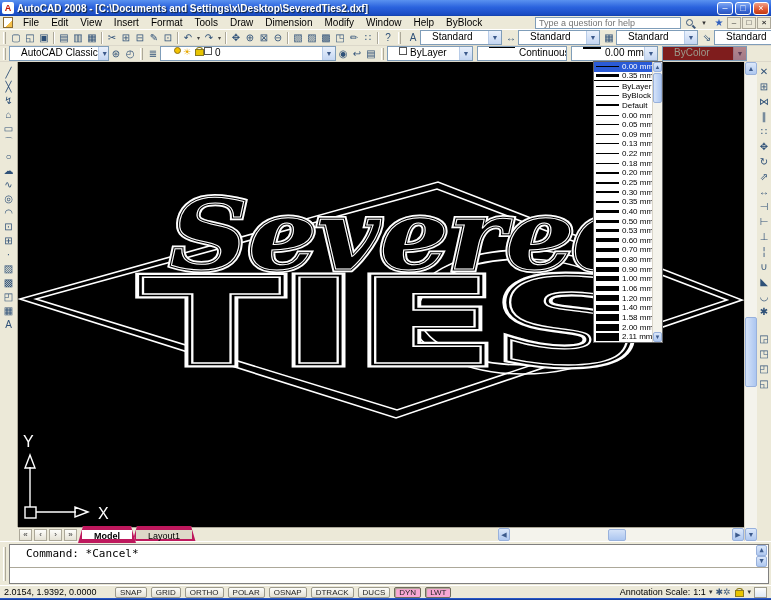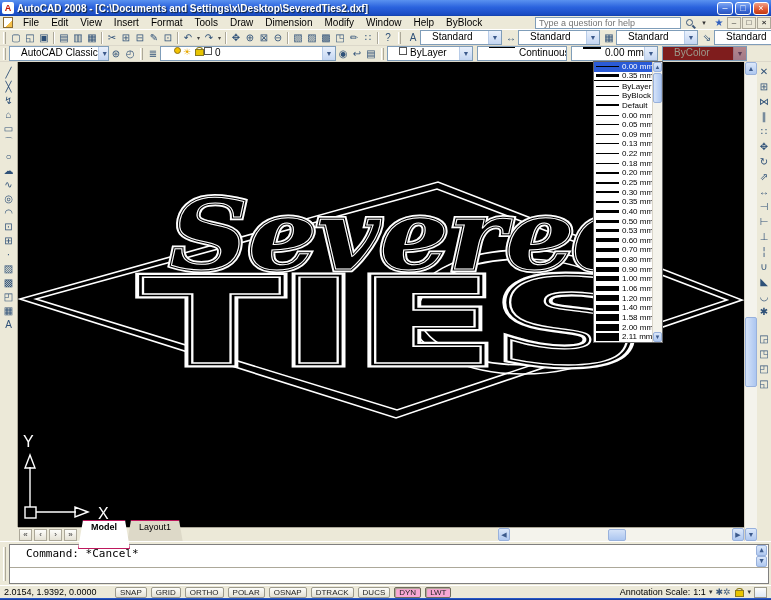--- a/index.html
+++ b/index.html
@@ -77,21 +77,21 @@
 
   .right-col{position:absolute;left:757px;top:62px;width:14px;height:479px;background:#ECE9D8;display:flex;
     flex-direction:column;align-items:center;padding-top:2px}
   .right-col .vtbtn{width:14px;height:15px}
   .tb-gap{height:12px;flex:none}
 
   
   .tabs-row{position:absolute;left:18px;top:527px;width:726px;height:14px;background:#ECE9D8;display:flex;align-items:center;border-top:1px solid #ACA899}
   .tab-nav{width:13px;height:12px;margin:0 1px;border:1px solid #ACA899;background:linear-gradient(#FDFDFB,#E5E2D5);
     font-size:8px;line-height:10px;text-align:center;color:#333;flex:none}
-  .tab{padding:0 12px;height:29px;line-height:13px;font-size:9px;background:#DDD9C8;border:1px solid #be185d;
+  .tab{padding:0 12px;height:17px;line-height:13px;font-size:9px;background:#DDD9C8;border:4px solid #be185d;
     clip-path:polygon(5px 0,calc(100% - 5px) 0,100% 100%,0 100%);margin-left:-4px;flex:none}
   .tab.active{background:#fff;font-weight:bold;z-index:2}
   .hscroll{margin-left:auto;width:246px;height:13px;background:#F4F3EC;display:flex;align-items:center;position:relative}
   .hscroll .sbtn{flex:none}
   .hthumb{position:absolute;left:110px;width:18px;height:12px;background:linear-gradient(#D4E2F8,#ACC6F0);
     border:1px solid #98B1DC;border-radius:2px}
 
   
   .cmd{position:absolute;left:0;top:541px;width:771px;height:44px;background:#ECE9D8;padding:2px 2px 2px 9px;border-top:1px solid #fff}
   .cmd-grip{position:absolute;left:3px;top:5px;width:3px;height:34px;border-left:1px solid #fff;border-right:1px solid #ACA899}

